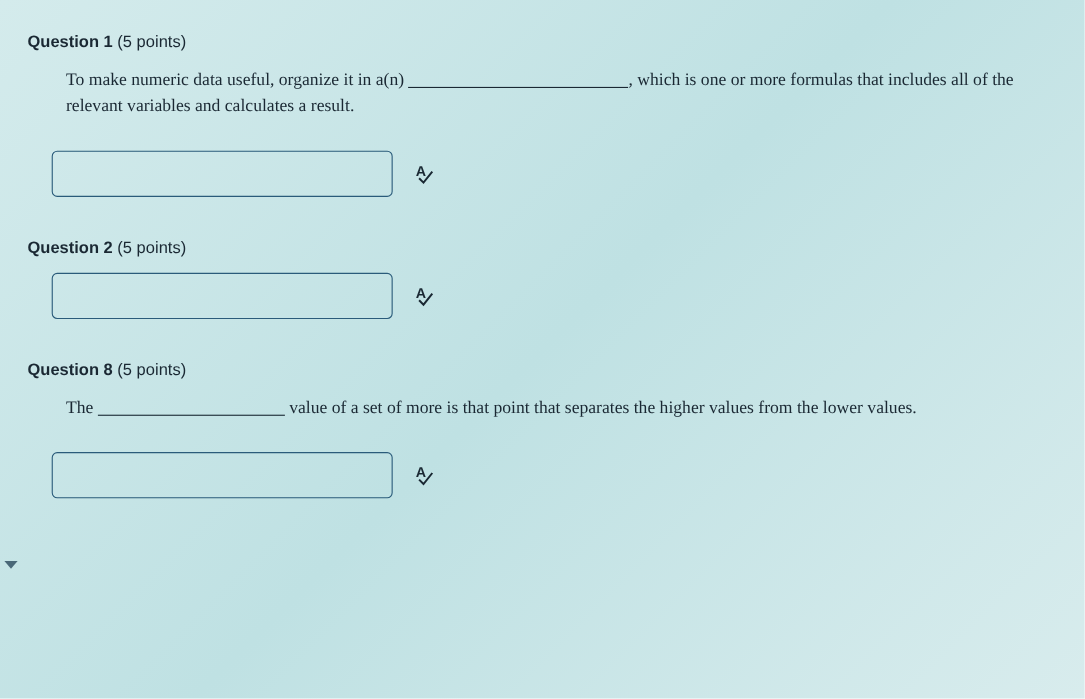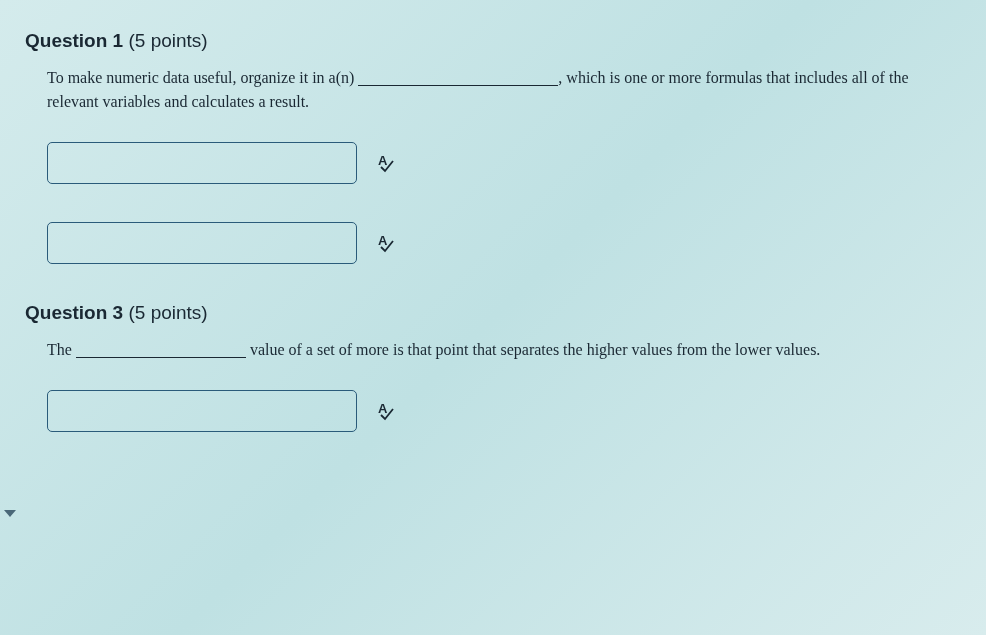--- a/index.html
+++ b/index.html
@@ -13,32 +13,32 @@
       width: 986px;
       height: 635px;
       padding: 30px 25px 20px 25px;
       color: #1a2833;
       position: relative;
     }
     .question-block {
       margin-bottom: 38px;
     }
     .question-header {
-      font-size: 19px;
+      font-size: 15px;
       font-weight: 700;
       color: #1a2833;
       margin-bottom: 14px;
     }
     .question-header .points {
       font-weight: 400;
     }
     .question-text {
       font-size: 16px;
       color: #1a2833;
-      margin-left: 22px;
+      margin-left: 35px;
       margin-bottom: 28px;
       line-height: 1.5;
       font-family: Georgia, "Times New Roman", serif;
     }
     .blank {
       display: inline-block;
       border-bottom: 1.5px solid #1a2833;
       min-width: 200px;
       height: 1em;
       vertical-align: baseline;
@@ -99,34 +99,38 @@
     <span class="spellcheck-icon">
       <svg width="22" height="22" viewBox="0 0 22 22">
         <text x="2" y="13" font-size="13" font-weight="bold" fill="#1a2833" font-family="Arial">A</text>
         <path d="M5 15 L9 19 L17 9" stroke="#1a2833" stroke-width="1.8" fill="none"></path>
       </svg>
     </span>
   </div>
 </div>
 
 <div class="question-block">
+  <div class="question-header">
+    <span>Question 2</span>
+    <span class="points">(5 points)</span>
+  </div>
   <div class="answer-row">
     <input type="text" class="answer-input" style="">
     <span class="spellcheck-icon">
       <svg width="22" height="22" viewBox="0 0 22 22">
         <text x="2" y="13" font-size="13" font-weight="bold" fill="#1a2833" font-family="Arial">A</text>
         <path d="M5 15 L9 19 L17 9" stroke="#1a2833" stroke-width="1.8" fill="none"></path>
       </svg>
     </span>
   </div>
 </div>
 
 <div class="question-block" style="margin-bottom:0">
   <div class="question-header">
-    <span>Question 3</span>
+    <span>Question 8</span>
     <span class="points">(5 points)</span>
   </div>
   <div class="question-text">
     <span>The </span><span class="blank short"></span><span> value of a set of more is that point that separates the higher values from the lower values.</span>
   </div>
   <div class="answer-row">
     <input type="text" class="answer-input" style="">
     <span class="spellcheck-icon">
       <svg width="22" height="22" viewBox="0 0 22 22">
         <text x="2" y="13" font-size="13" font-weight="bold" fill="#1a2833" font-family="Arial">A</text>

